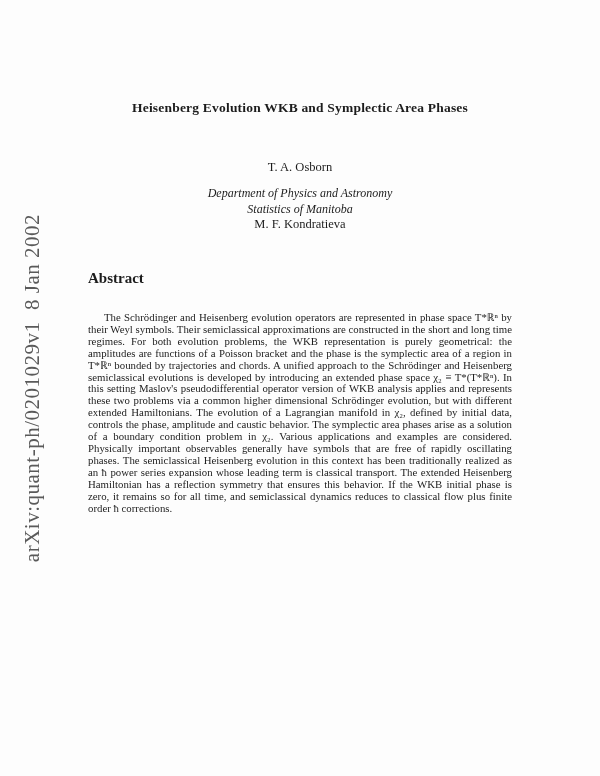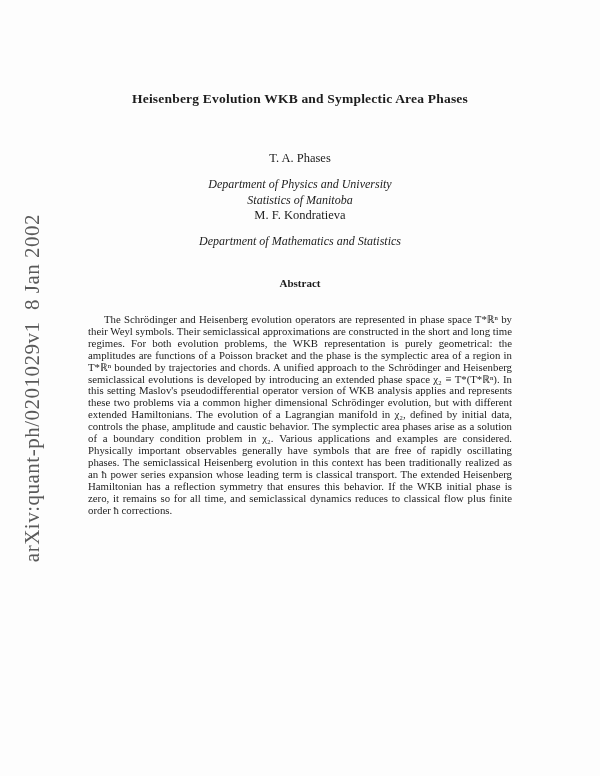--- a/index.html
+++ b/index.html
@@ -33,21 +33,21 @@
     font-size: 21px;
     color: #5a5a5a;
     letter-spacing: 0.5px;
     white-space: nowrap;
     font-family: "Liberation Serif", serif;
   }
   
   .content {
     position: absolute;
     left: 88px;
-    top: 3px;
+    top: 12px;
     width: 424px;
     height: 672px;
   }
   .title {
     margin: 0;
     padding-top: 88px;
     text-align: center;
     font-size: 13.5px;
     font-weight: bold;
     letter-spacing: 0.2px;
@@ -63,24 +63,24 @@
   .author-name {
     font-size: 12.5px;
     margin-bottom: 10px;
   }
   .affiliation {
     font-style: italic;
     font-size: 12px;
     line-height: 16px;
   }
   .abstract-heading {
-    margin-top: 28px;
-    text-align: center;
+    margin-top: 38px;
+    text-align: left;
     font-weight: bold;
-    font-size: 11px;
+    font-size: 15px;
   }
   .abstract-text {
     margin: 25px 0 0 0;
     font-size: 10.8px;
     line-height: 11.9px;
     text-align: justify;
     text-indent: 16px;
   }
 </style>
 </head>
@@ -90,28 +90,27 @@
 
   <div class="arxiv-strip">
     <span class="arxiv-text">arXiv:quant-ph/0201029v1&nbsp;&nbsp;8 Jan 2002</span>
   </div>
 
   <div class="content">
 
     <h1 class="title">Heisenberg Evolution WKB and Symplectic Area Phases</h1>
 
     <div class="author-block first">
-      <div class="author-name">T. A. Phases</div>
-      <div class="affiliation">Department of Physics and University</div>
+      <div class="author-name">T. A. Osborn</div>
+      <div class="affiliation">Department of Physics and Astronomy</div>
       <div class="affiliation">Statistics of Manitoba</div>
     </div>
 
     <div class="author-block second">
       <div class="author-name">M. F. Kondratieva</div>
-      <div class="affiliation">Department of Mathematics and Statistics</div>
     </div>
 
     <div class="abstract-heading">Abstract</div>
 
     <p class="abstract-text">The Schrödinger and Heisenberg evolution operators are represented in phase space T*ℝⁿ by their Weyl symbols. Their semiclassical approximations are constructed in the short and long time regimes. For both evolution problems, the WKB representation is purely geometrical: the amplitudes are functions of a Poisson bracket and the phase is the symplectic area of a region in T*ℝⁿ bounded by trajectories and chords. A unified approach to the Schrödinger and Heisenberg semiclassical evolutions is developed by introducing an extended phase space χ₂ ≡ T*(T*ℝⁿ). In this setting Maslov's pseudodifferential operator version of WKB analysis applies and represents these two problems via a common higher dimensional Schrödinger evolution, but with different extended Hamiltonians. The evolution of a Lagrangian manifold in χ₂, defined by initial data, controls the phase, amplitude and caustic behavior. The symplectic area phases arise as a solution of a boundary condition problem in χ₂. Various applications and examples are considered. Physically important observables generally have symbols that are free of rapidly oscillating phases. The semiclassical Heisenberg evolution in this context has been traditionally realized as an ħ power series expansion whose leading term is classical transport. The extended Heisenberg Hamiltonian has a reflection symmetry that ensures this behavior. If the WKB initial phase is zero, it remains so for all time, and semiclassical dynamics reduces to classical flow plus finite order ħ corrections.</p>
 
   </div>
 
 </div>
 

